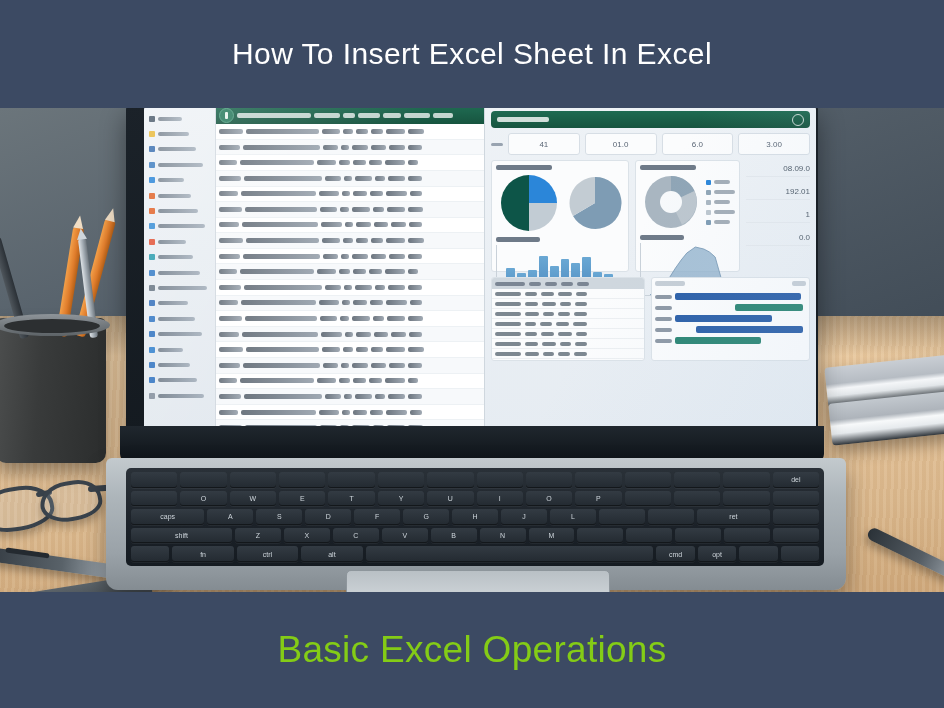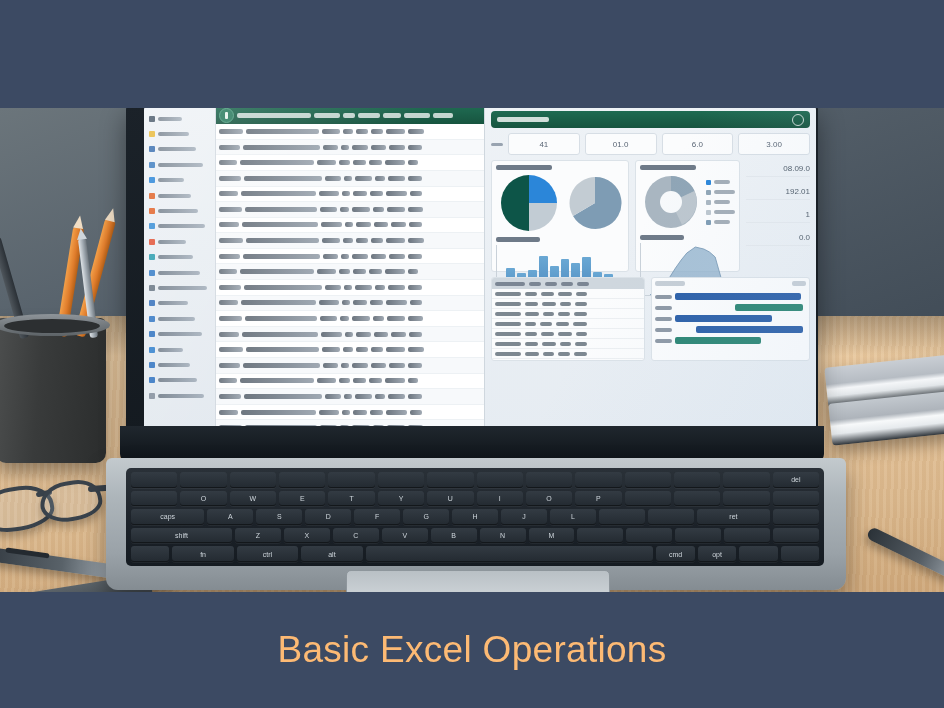--- a/index.html
+++ b/index.html
@@ -4,21 +4,21 @@
 <style>
   html,body{margin:0;padding:0;background:#3c4a63;}
   body{width:944px;height:708px;overflow:hidden;font-family:"Liberation Sans",sans-serif;}
   .page{position:relative;width:944px;height:708px;background:#3c4a63;overflow:hidden;}
 
   
   .banner{position:absolute;left:0;width:944px;display:flex;align-items:center;justify-content:center;background:#3c4a63;}
   .banner-top{top:0;height:108px;}
   .banner-bottom{top:592px;height:116px;}
   .banner-top .txt{color:#ffffff;font-size:30px;font-weight:400;letter-spacing:.4px;white-space:nowrap;}
-  .banner-bottom .txt{color:#fdba74;font-size:37px;font-weight:400;letter-spacing:.3px;white-space:nowrap;}
+  .banner-bottom .txt{color:#84cc16;font-size:37px;font-weight:400;letter-spacing:.3px;white-space:nowrap;}
 
   
   .photo{position:absolute;left:0;top:108px;width:944px;height:484px;overflow:hidden;
     background:linear-gradient(180deg,#5d6a72 0%,#4e5a62 32%,#4a565e 44%,#e9cda6 46%,#e2c197 100%);}
   .wall{position:absolute;left:0;top:0;width:944px;height:228px;
     background:linear-gradient(160deg,#6b757b 0%,#55606a 45%,#414c57 100%);}
   .desk{position:absolute;left:0;top:208px;width:944px;height:276px;
     background:
       repeating-linear-gradient(92deg, rgba(255,255,255,.05) 0 3px, rgba(150,100,55,.07) 3px 7px),
       linear-gradient(178deg,#f0d4ac 0%,#e7c69c 30%,#dbb98e 70%,#cfa97c 100%);}
@@ -146,20 +146,23 @@
   .hb-lab{width:17px;height:4px;border-radius:2px;background:#8d98a5;flex:none;}
   .hb{height:7px;border-radius:2px;}
   .glare{position:absolute;inset:0;pointer-events:none;
     background:linear-gradient(118deg,rgba(255,255,255,.20) 0%,rgba(255,255,255,0) 34%,rgba(255,255,255,0) 66%,rgba(180,205,230,.16) 100%);}
 </style>
 </head>
 <body>
 
 <div class="page">
 
+  <div class="banner banner-top">
+    <div class="txt">How To Insert Excel Sheet In Excel</div>
+  </div>
 
   <div class="photo">
     <div class="wall"></div>
     <div class="desk"></div>
     <div class="desk-shadow"></div>
 
     <div class="cup"></div>
     <div class="penblk"></div>
     <div class="pencil p1">
         <span class="tip"></span>

